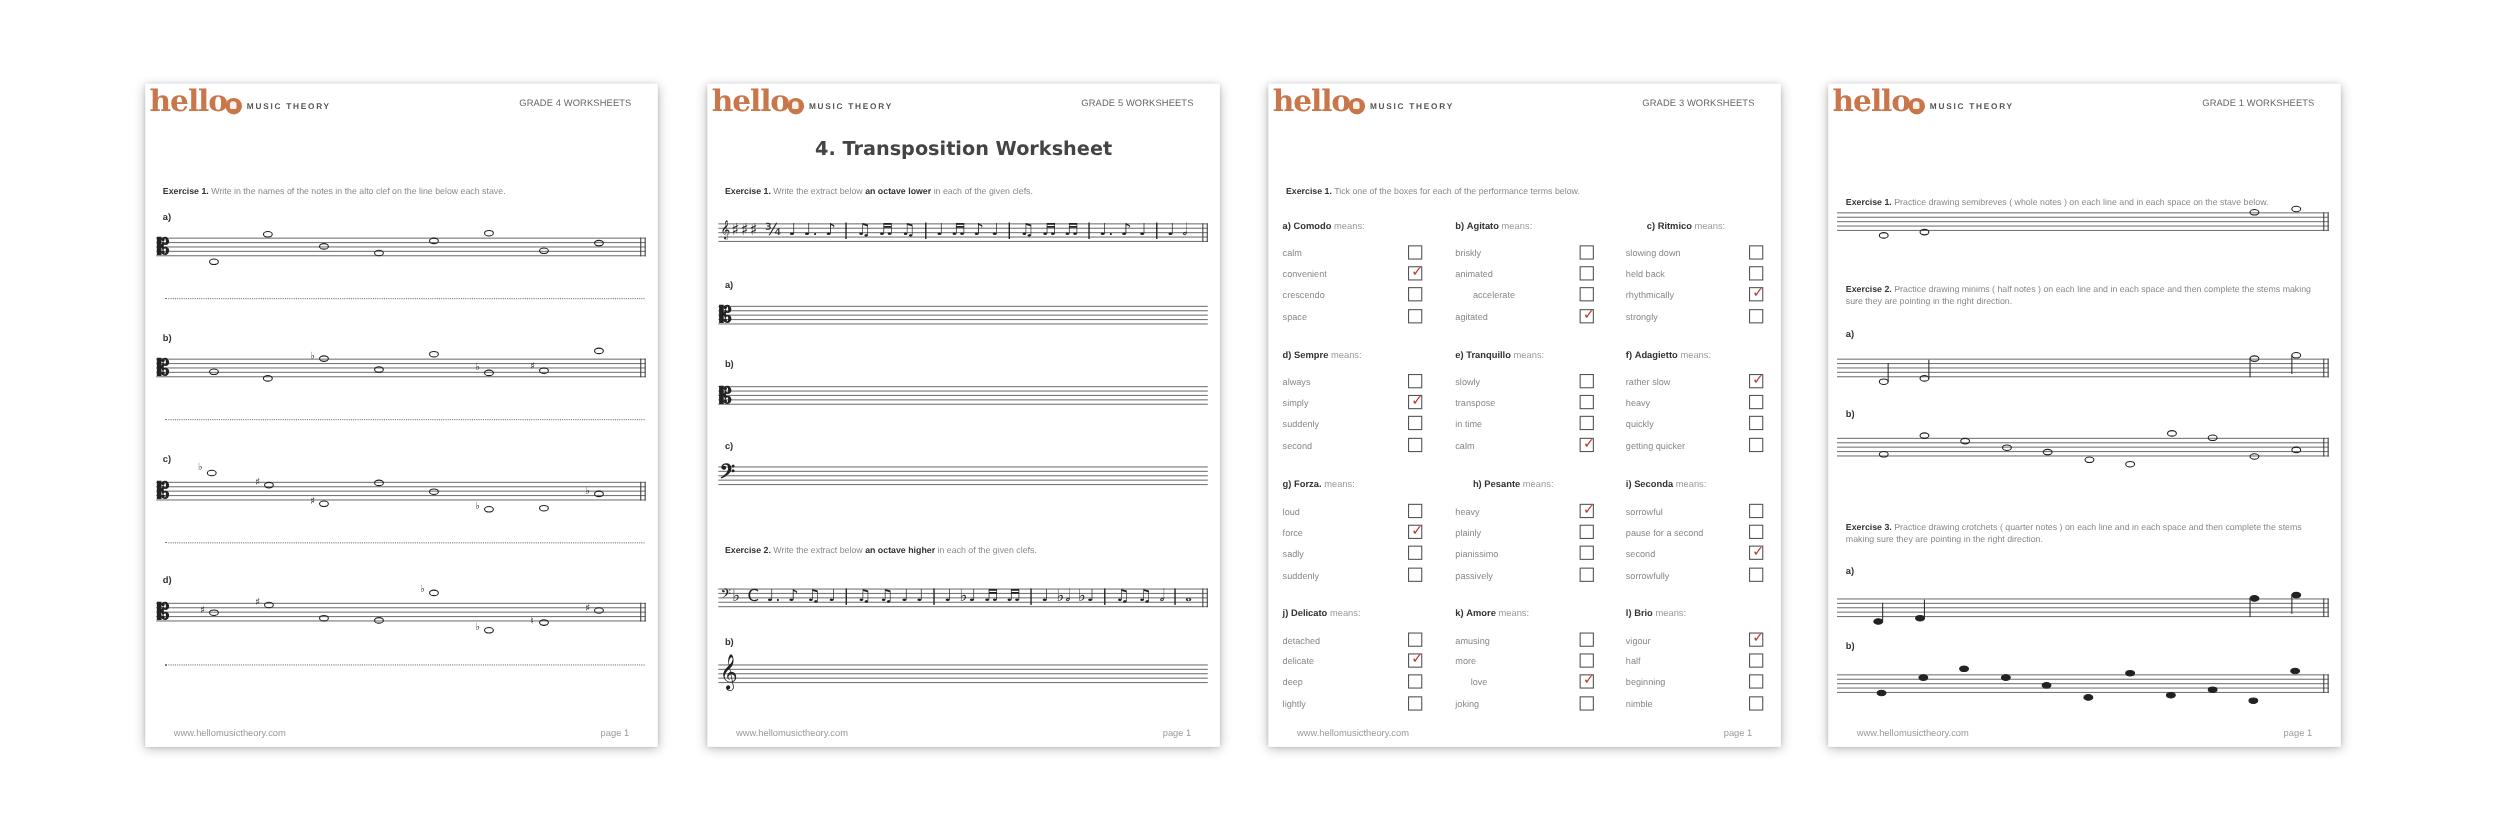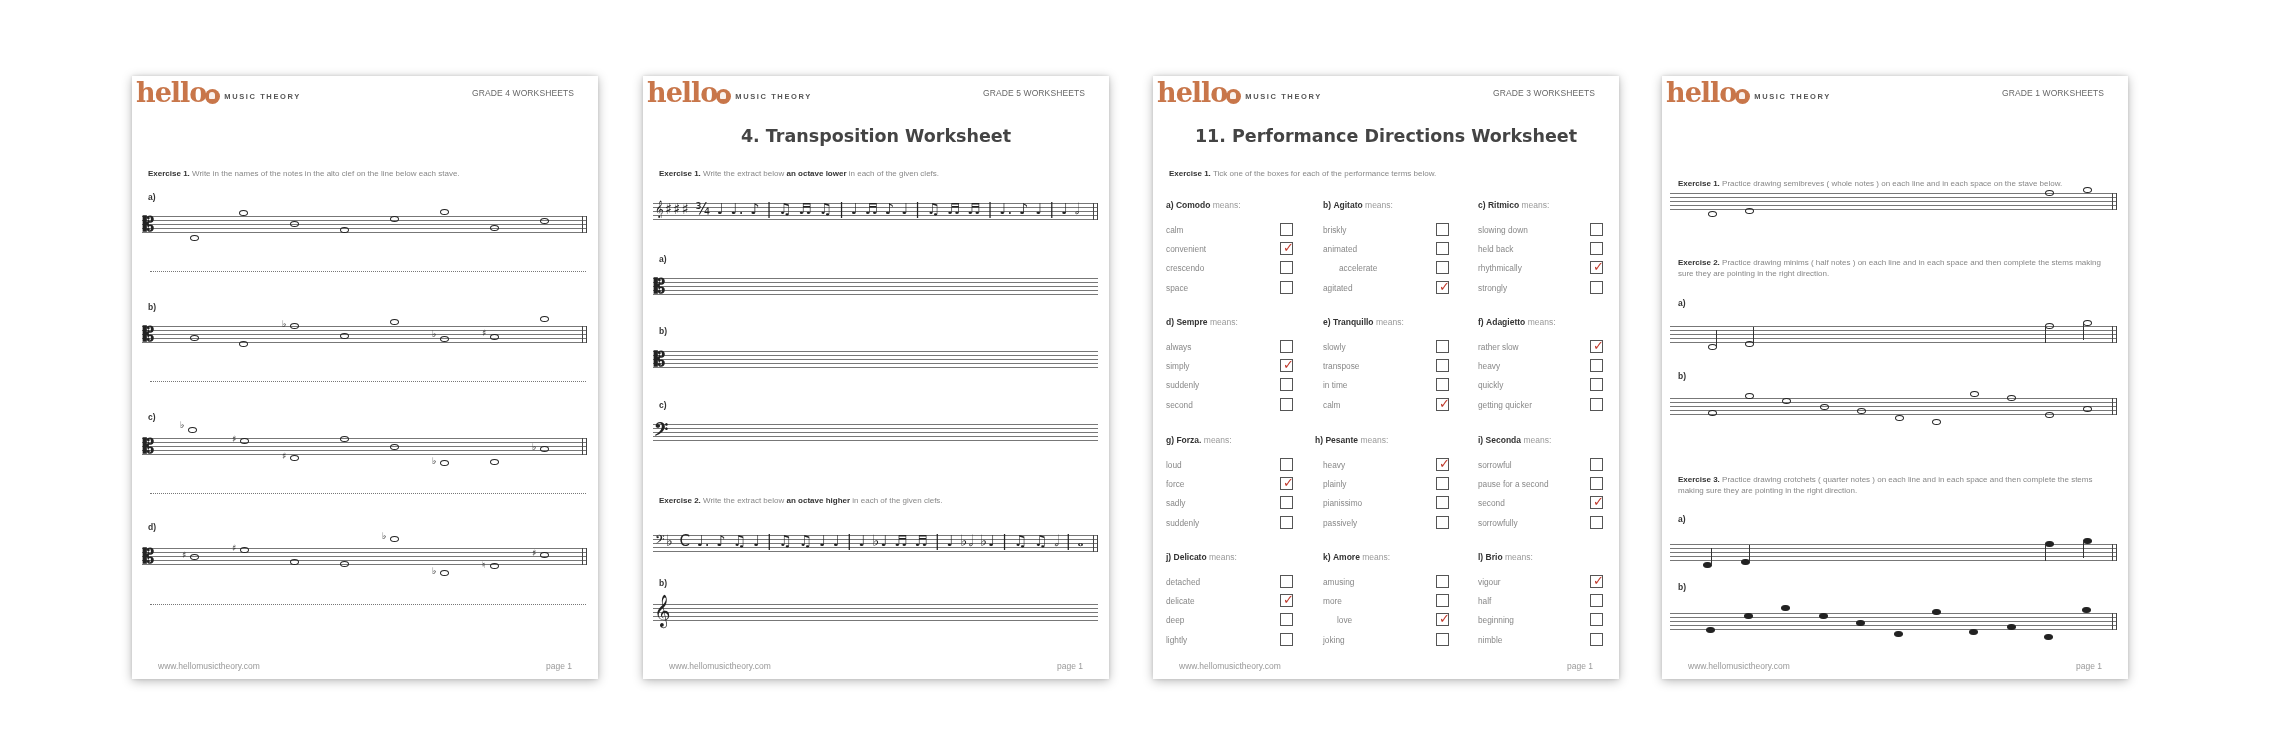--- a/index.html
+++ b/index.html
@@ -248,21 +248,20 @@
   <div class="footer-page">page 1</div>
 </div>
 
 <div class="page" id="perf-page" style="left:1153px;">
   <div class="logo">
     <span class="logo-hello">hello</span>
     <span class="logo-hand"></span>
     <span class="logo-sub">MUSIC THEORY</span>
   </div>
   <div class="grade">GRADE 3 WORKSHEETS</div>
-  <div class="title">11. Performance Directions Worksheet</div>
   <div class="instr">
     <b>Exercise 1.</b>
     <span>Tick one of the boxes for each of the performance terms below.</span>
   </div>
   <div id="perf-grid">
       <div class="q-head" style="left: 13px; top: 124px;"><b>a)</b> <b>Comodo</b> <span>means:</span></div>
       <div class="opt" style="left: 13px; top: 149px;">calm</div>
       <div class="box" style="left: 127px; top: 147px;"></div>
       <div class="opt" style="left: 13px; top: 168.2px;">convenient</div>
       <div class="box" style="left: 127px; top: 166.2px;">
@@ -276,21 +275,21 @@
       <div class="opt" style="left: 170px; top: 149px;">briskly</div>
       <div class="box" style="left: 283px; top: 147px;"></div>
       <div class="opt" style="left: 170px; top: 168.2px;">animated</div>
       <div class="box" style="left: 283px; top: 166.2px;"></div>
       <div class="opt" style="left: 186px; top: 187.4px;">accelerate</div>
       <div class="box" style="left: 283px; top: 185.4px;"></div>
       <div class="opt" style="left: 170px; top: 206.6px;">agitated</div>
       <div class="box" style="left: 283px; top: 204.6px;">
         <span class="tick">✓</span>
       </div>
-      <div class="q-head" style="left: 325px; top: 124px;"><b>c)</b> <b>Ritmico</b> <span>means:</span></div>
+      <div class="q-head" style="left: 344px; top: 124px;"><b>c)</b> <b>Ritmico</b> <span>means:</span></div>
       <div class="opt" style="left: 325px; top: 149px;">slowing down</div>
       <div class="box" style="left: 437px; top: 147px;"></div>
       <div class="opt" style="left: 325px; top: 168.2px;">held back</div>
       <div class="box" style="left: 437px; top: 166.2px;"></div>
       <div class="opt" style="left: 325px; top: 187.4px;">rhythmically</div>
       <div class="box" style="left: 437px; top: 185.4px;">
         <span class="tick">✓</span>
       </div>
       <div class="opt" style="left: 325px; top: 206.6px;">strongly</div>
       <div class="box" style="left: 437px; top: 204.6px;"></div>
@@ -331,21 +330,21 @@
       <div class="opt" style="left: 13px; top: 384px;">loud</div>
       <div class="box" style="left: 127px; top: 382px;"></div>
       <div class="opt" style="left: 13px; top: 403.2px;">force</div>
       <div class="box" style="left: 127px; top: 401.2px;">
         <span class="tick">✓</span>
       </div>
       <div class="opt" style="left: 13px; top: 422.4px;">sadly</div>
       <div class="box" style="left: 127px; top: 420.4px;"></div>
       <div class="opt" style="left: 13px; top: 441.6px;">suddenly</div>
       <div class="box" style="left: 127px; top: 439.6px;"></div>
-      <div class="q-head" style="left: 162px; top: 359px;"><b>h)</b> <b>Pesante</b> <span>means:</span></div>
+      <div class="q-head" style="left: 186px; top: 359px;"><b>h)</b> <b>Pesante</b> <span>means:</span></div>
       <div class="opt" style="left: 170px; top: 384px;">heavy</div>
       <div class="box" style="left: 283px; top: 382px;">
         <span class="tick">✓</span>
       </div>
       <div class="opt" style="left: 170px; top: 403.2px;">plainly</div>
       <div class="box" style="left: 283px; top: 401.2px;"></div>
       <div class="opt" style="left: 170px; top: 422.4px;">pianissimo</div>
       <div class="box" style="left: 283px; top: 420.4px;"></div>
       <div class="opt" style="left: 170px; top: 441.6px;">passively</div>
       <div class="box" style="left: 283px; top: 439.6px;"></div>

